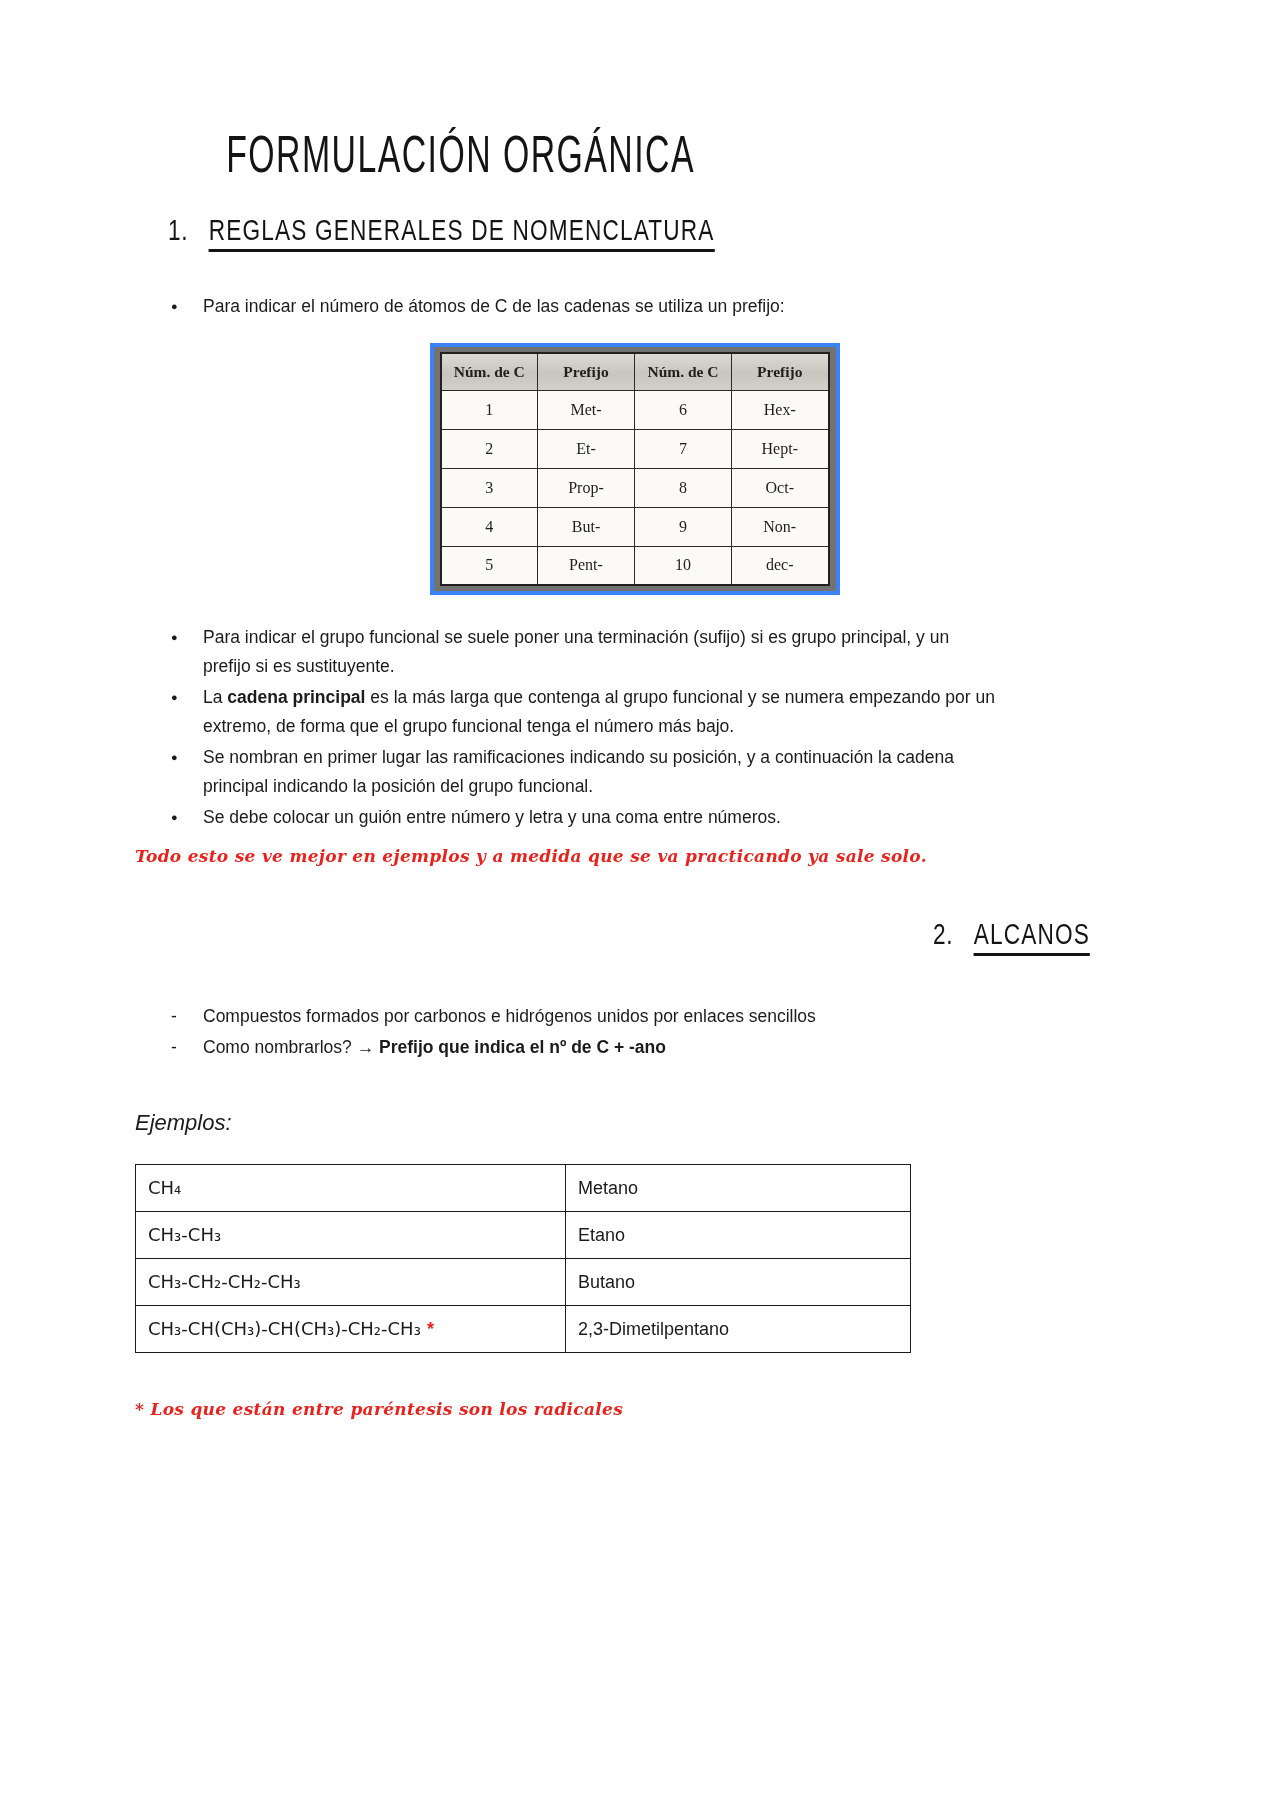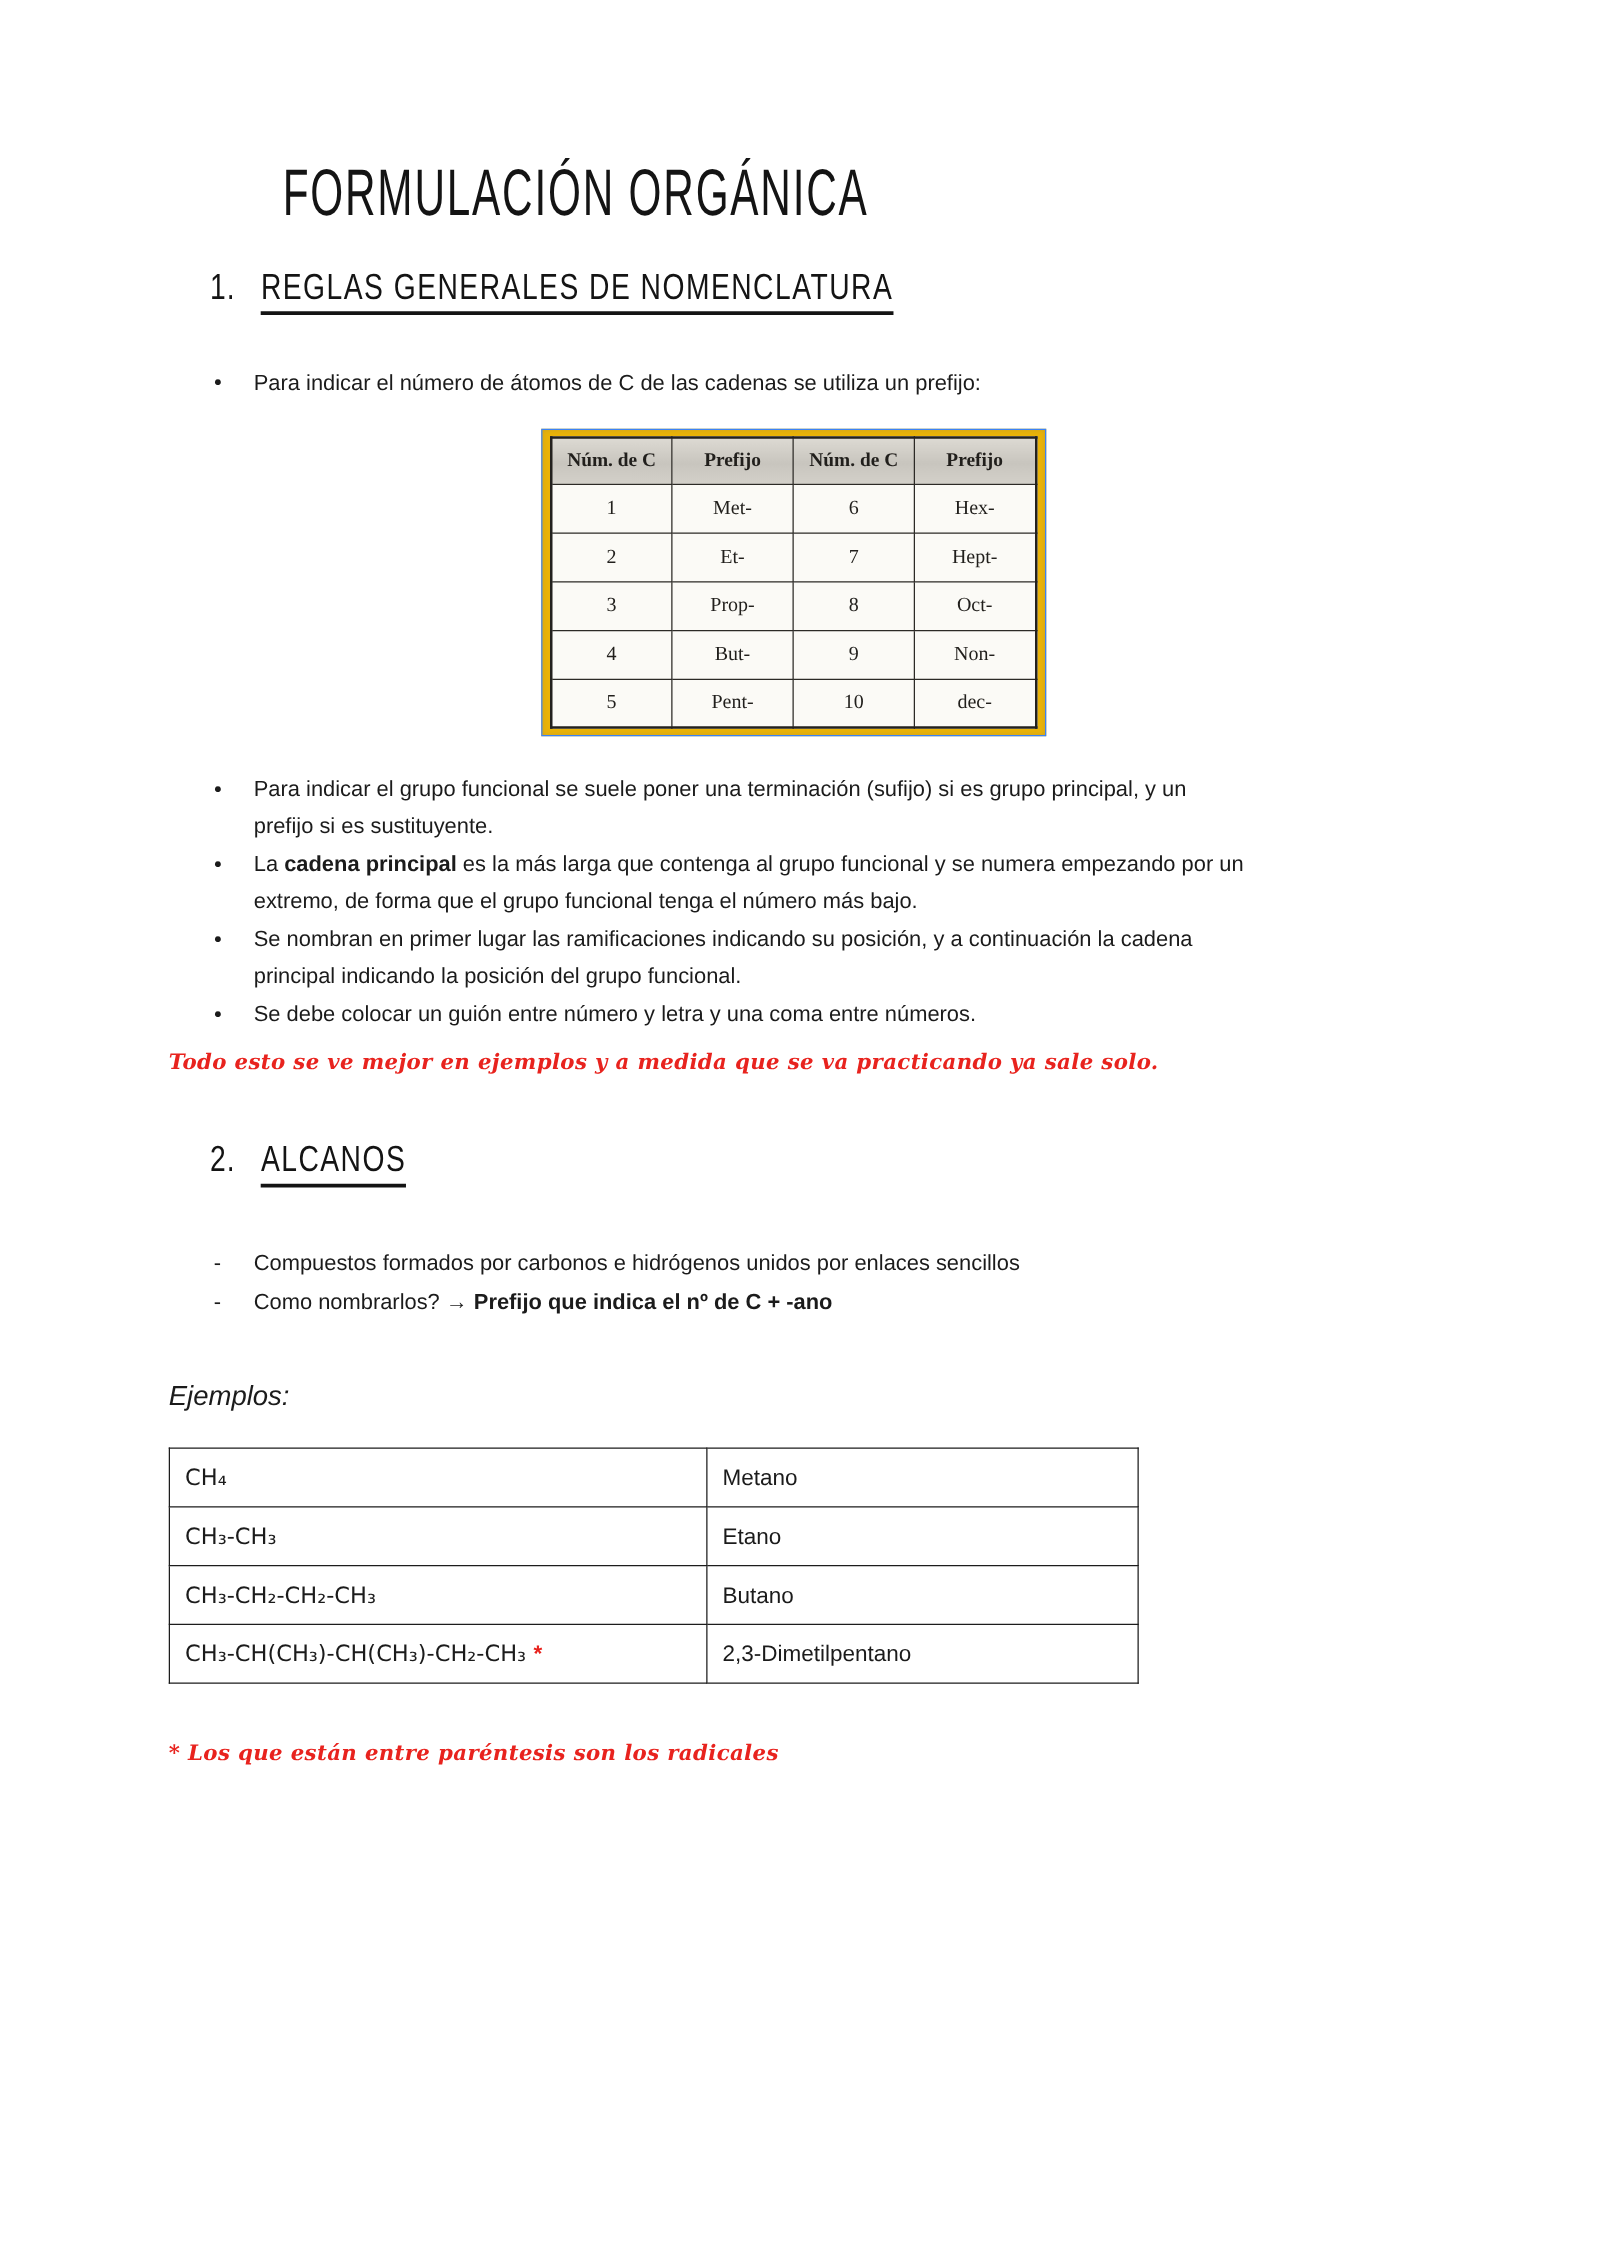--- a/index.html
+++ b/index.html
@@ -55,22 +55,22 @@
   }
   .rules.dashes li .marker { font-size:17.5px; }
   .rules strong { font-weight:700; }
   .intro-list { margin-top:36px; }
   .rules-list { margin-top:28px; }
   .points-list { margin-top:42px; }
 
   
   .scan-wrap { display:flex; justify-content:center; margin-top:22px; }
   .scan {
-    background:#eab308;
-    border:1px solid #3b82f6;
+    background:#737373;
+    border:4px solid #3b82f6;
     padding:5px 6px;
     box-shadow:0 0 4px rgba(120,115,100,0.25) inset;
   }
   table.prefix { border-collapse:collapse; border:2px solid #23211e; background:#fbfaf6; }
   .prefix th, .prefix td {
     border:1.4px solid #2c2a26;
     width:97px;
     text-align:center;
     font-family:"Liberation Serif","DejaVu Serif",serif;
     color:#211f1c;
@@ -193,21 +193,21 @@
       <span>Se nombran en primer lugar las ramificaciones indicando su posición, y a continuación la cadena principal indicando la posición del grupo funcional.</span>
     </li>
     <li>
       <span class="marker">●</span>
       <span>Se debe colocar un guión entre número y letra y una coma entre números.</span>
     </li>
   </ul>
 
   <p class="hand-note note1">Todo esto se ve mejor en ejemplos y a medida que se va practicando ya sale solo.</p>
 
-  <div class="sec-heading" style="margin-top:52px;">
+  <div class="sec-heading" style="margin-top:52px;text-align:right;">
     <span class="sec-line">
       <span class="sec-num">2.</span><span class="sec-name">ALCANOS</span>
     </span>
   </div>
 
   <ul class="rules dashes points-list">
     <li>
       <span class="marker">-</span>
       <span>Compuestos formados por carbonos e hidrógenos unidos por enlaces sencillos</span>
     </li>

